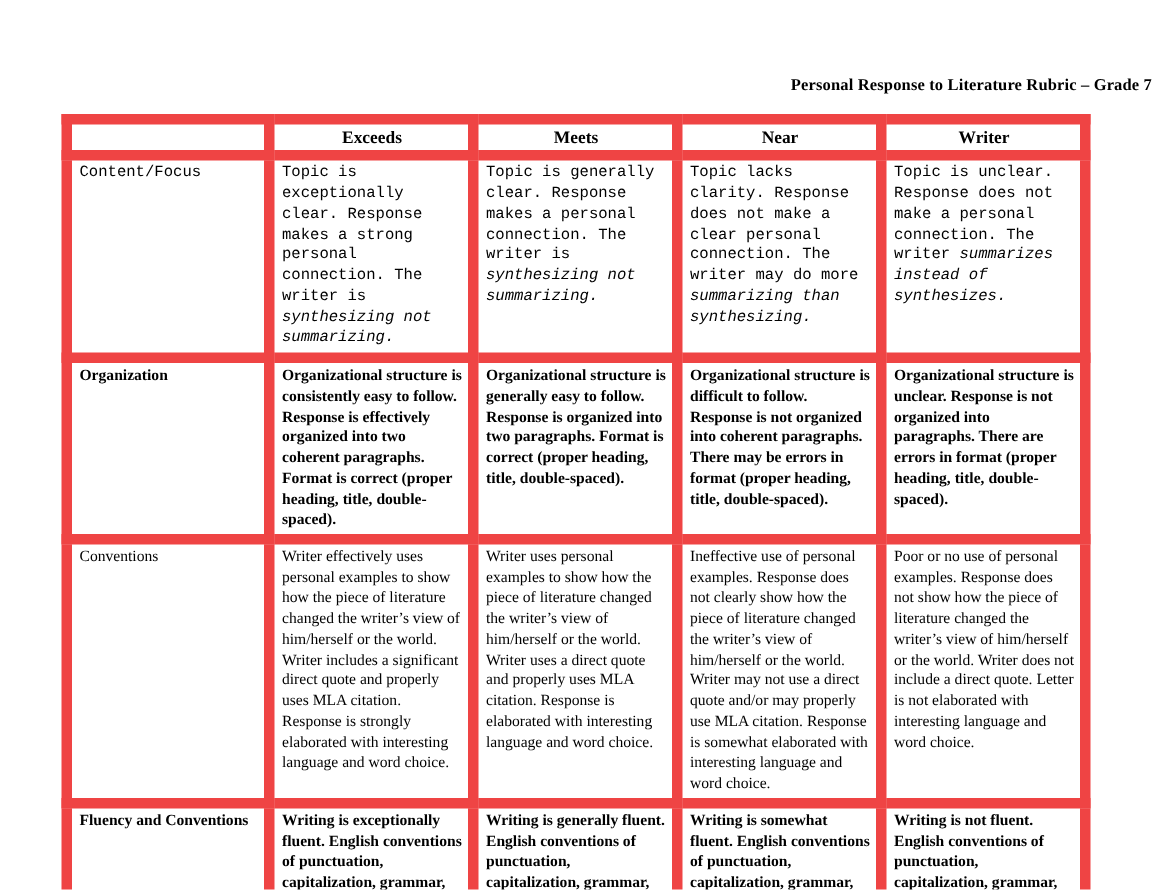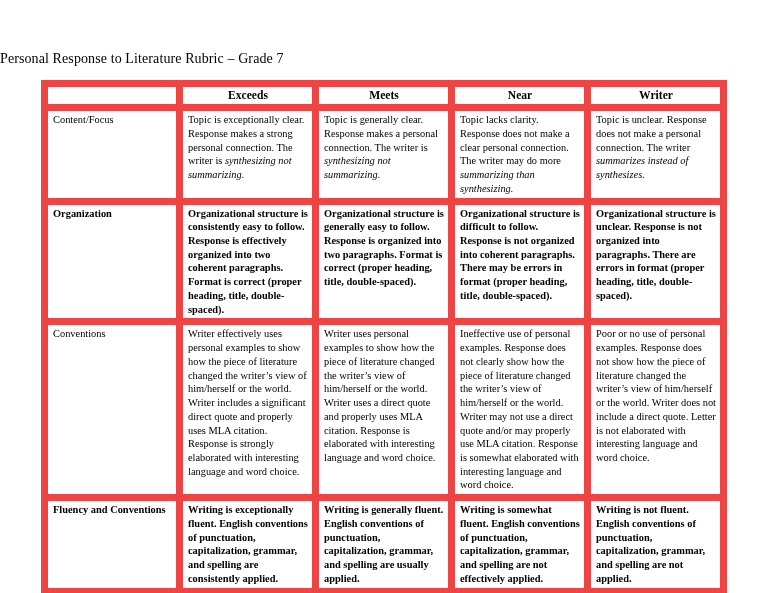--- a/index.html
+++ b/index.html
@@ -15,26 +15,27 @@
     overflow: hidden;
   }
   .page {
     width: 768px;
     height: 593px;
     box-sizing: border-box;
     padding: 0;
     position: relative;
   }
   .doc-title {
-    text-align: left;
-    font-size: 14px;
+    text-align: right;
+    font-size: 11px;
     line-height: 1.2;
     padding-top: 51px;
     padding-bottom: 12px;
     letter-spacing: 0.1px;
+    font-weight: bold;
   }
   table.rubric {
     border-collapse: collapse;
     width: 679px;
     margin: 0 auto;
     table-layout: fixed;
   }
   table.rubric td, table.rubric th {
     border: 7px solid #ef4444;
     vertical-align: top;
@@ -59,21 +60,21 @@
     font-weight: bold;
     font-size: 10.6px;
     padding-top: 3px;
   }
   td.cell p {
     margin: 0;
   }
   td.cell .em {
     font-style: italic;
   }
-  tr.row-content td { height: 76px; }
+  tr.row-content td { height: 76px; font-family: Liberation Mono, monospace; }
   tr.row-organization td { height: 104px; font-weight: bold; }
   tr.row-elaboration td { height: 158px; }
   tr.row-fluency td { height: 70px; font-weight: bold; }
   tr.score-row td {
     text-align: center;
     vertical-align: middle;
     height: 13px;
     padding-top: 1px;
     padding-bottom: 1px;
     font-size: 10.4px;

